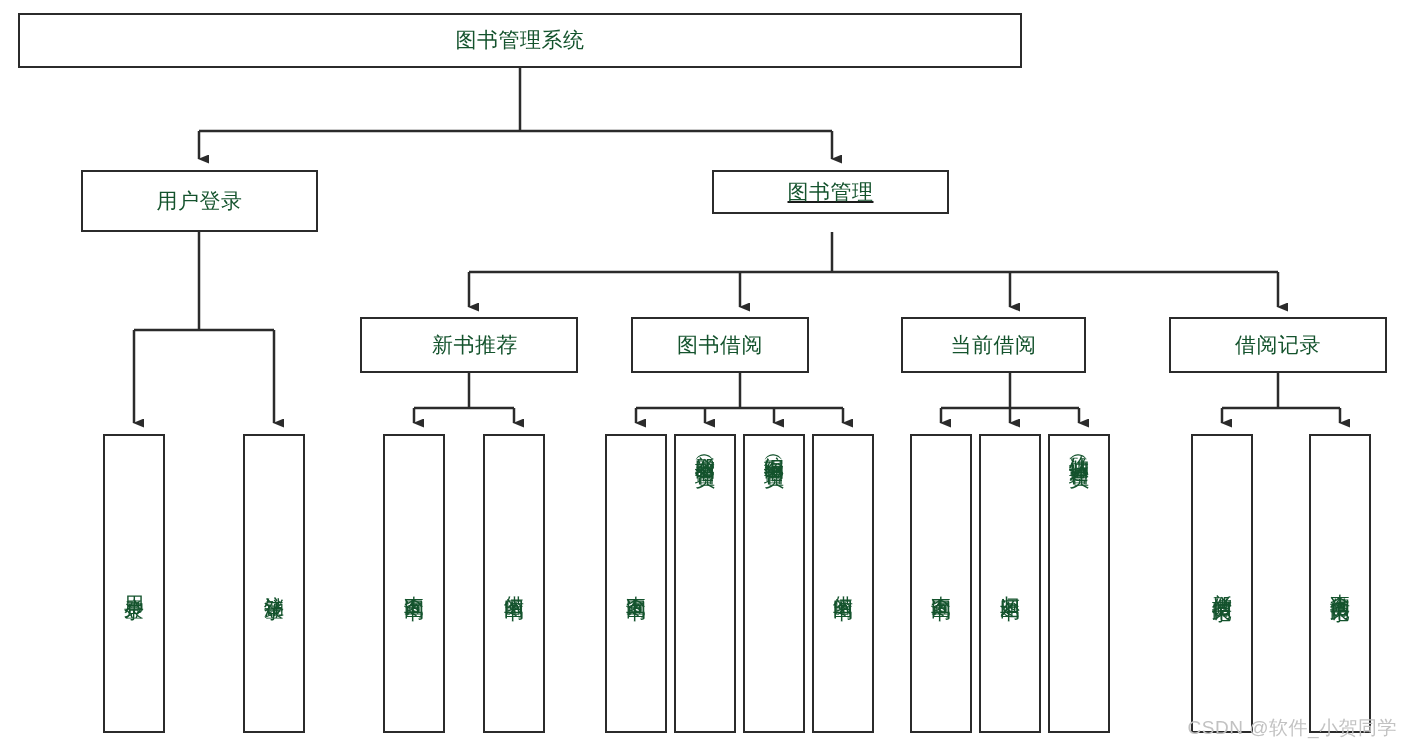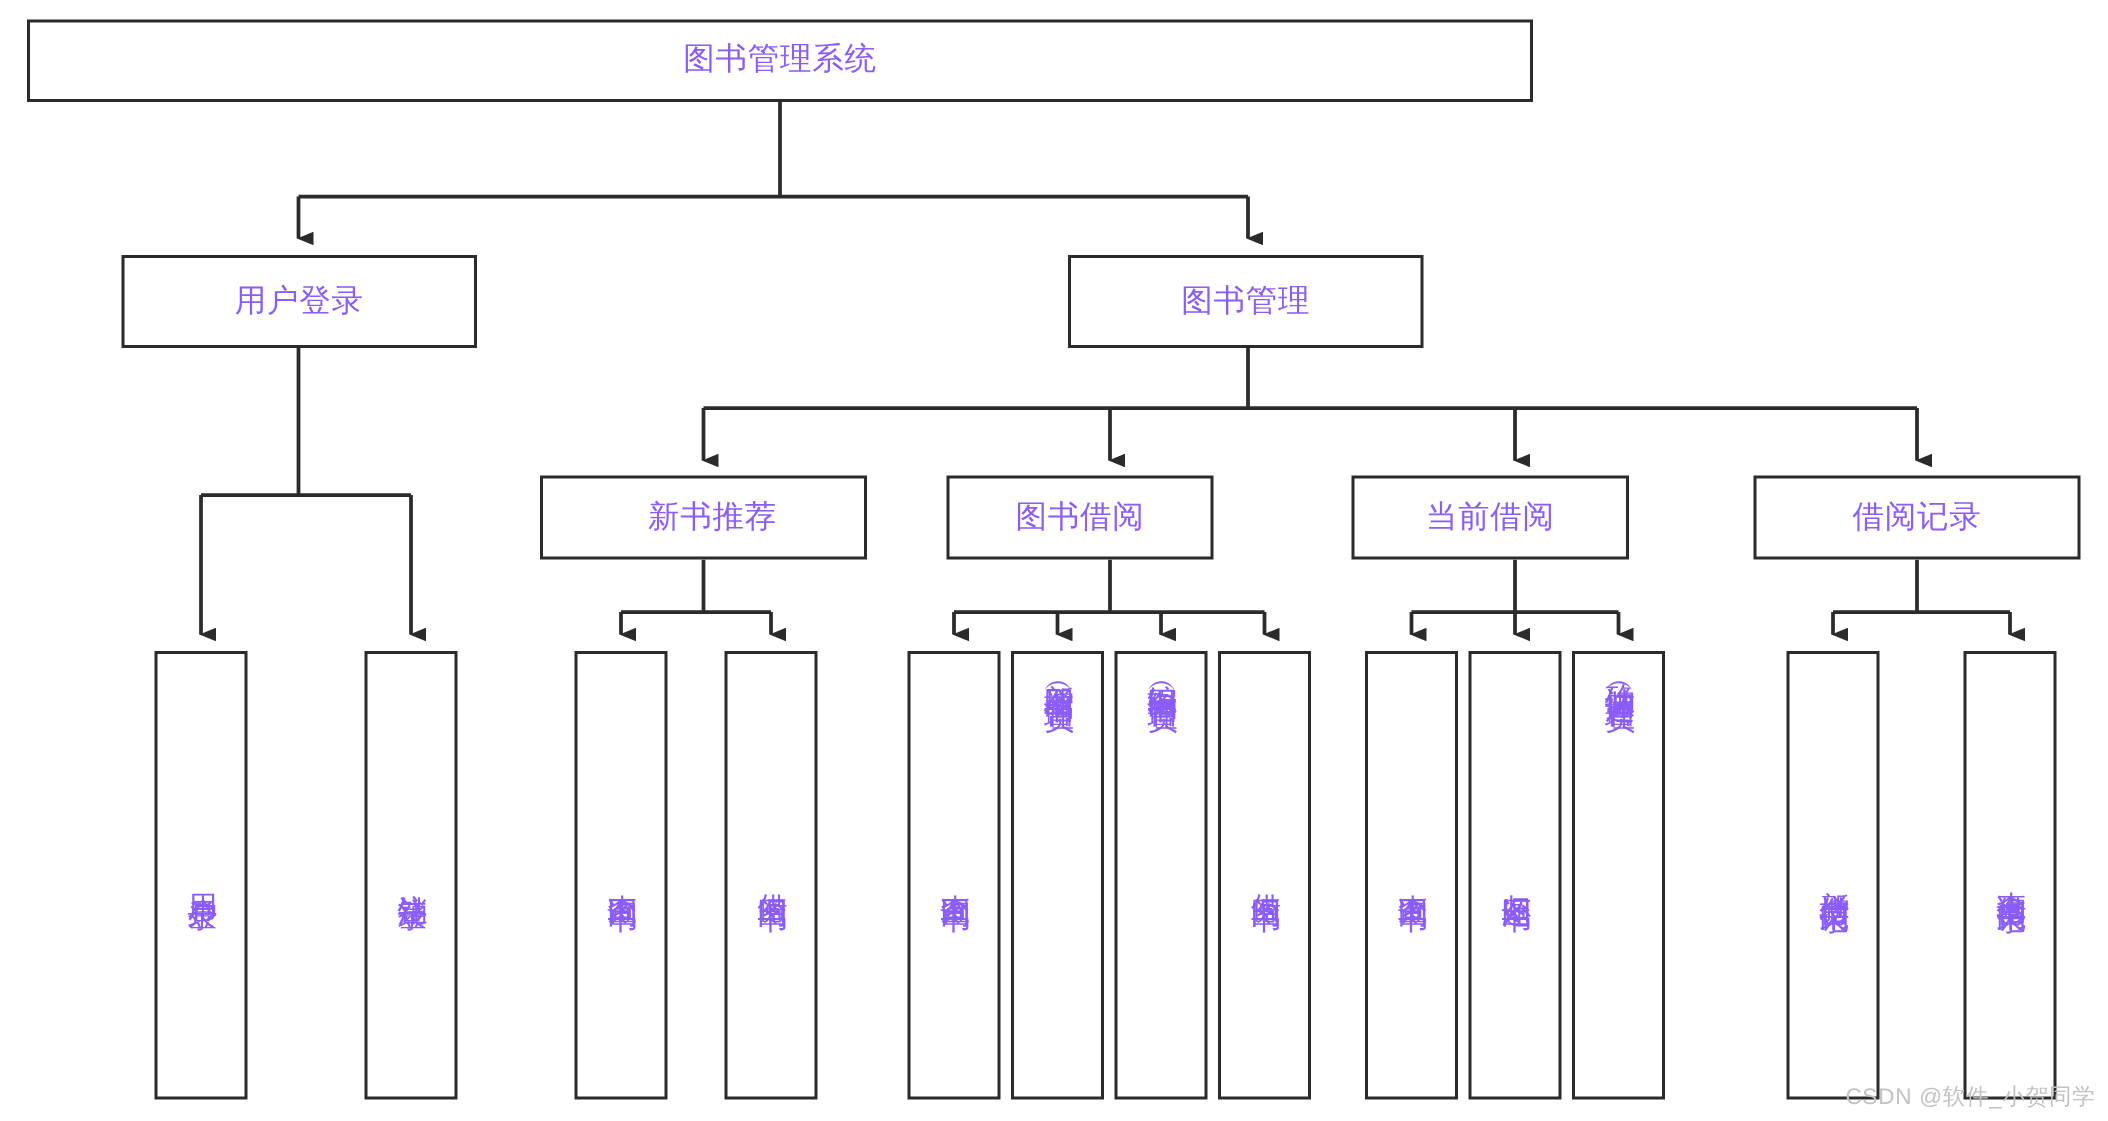--- a/index.html
+++ b/index.html
@@ -34,21 +34,21 @@
     border: 2.5px solid #2b2b2b;
     display: flex;
     align-items: center;
     justify-content: center;
     text-align: center;
   }
   .node-label {
     display: block;
     line-height: 1.18;
     letter-spacing: 0.5px;
-    color: #8b5cf6;
+    color: #14532d;
   }
   .node.root .node-label,
   .node.level2 .node-label,
   .node.level3 .node-label {
     font-size: 21px;
   }
   .node.leaf {
     align-items: center;
     justify-content: center;
     padding: 4px 0;
@@ -61,21 +61,21 @@
     letter-spacing: 2px;
     max-height: 100%;
   }
   .node.leaf.align-top {
     align-items: flex-start;
   }
   #watermark {
     position: absolute;
     right: 8px;
     bottom: 6px;
-    font-size: 15px;
+    font-size: 19px;
     color: #c2c2c2;
     letter-spacing: 0.5px;
     white-space: nowrap;
     user-select: none;
   }
 </style>
 </head>
 <body>
 
 <div id="diagram-root">
@@ -131,21 +131,21 @@
     </g>
   </svg>
 
   <div class="node root" style="left:18px; top:13px; width:1004px; height:55px;">
     <span class="node-label">图书管理系统</span>
   </div>
 
   <div class="node level2" style="left:81px; top:170px; width:237px; height:62px;">
     <span class="node-label">用户登录</span>
   </div>
-  <div class="node level2" style="left:712px; top:170px; width:237px; height:62px;">
+  <div class="node level2" style="left:712px; top:170px; width:237px; height:44px;text-decoration:underline;">
     <span class="node-label">图书管理</span>
   </div>
 
   <div class="node level3" style="left:360px; top:317px; width:218px; height:56px;padding-left:12px;">
     <span class="node-label">新书推荐</span>
   </div>
   <div class="node level3" style="left:631px; top:317px; width:178px; height:56px;">
     <span class="node-label">图书借阅</span>
   </div>
   <div class="node level3" style="left:901px; top:317px; width:185px; height:56px;">

